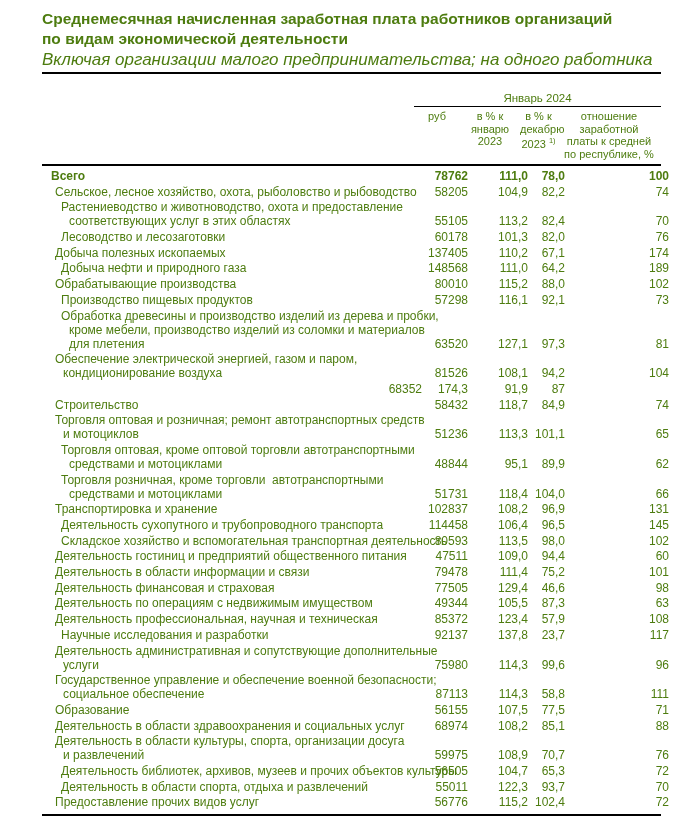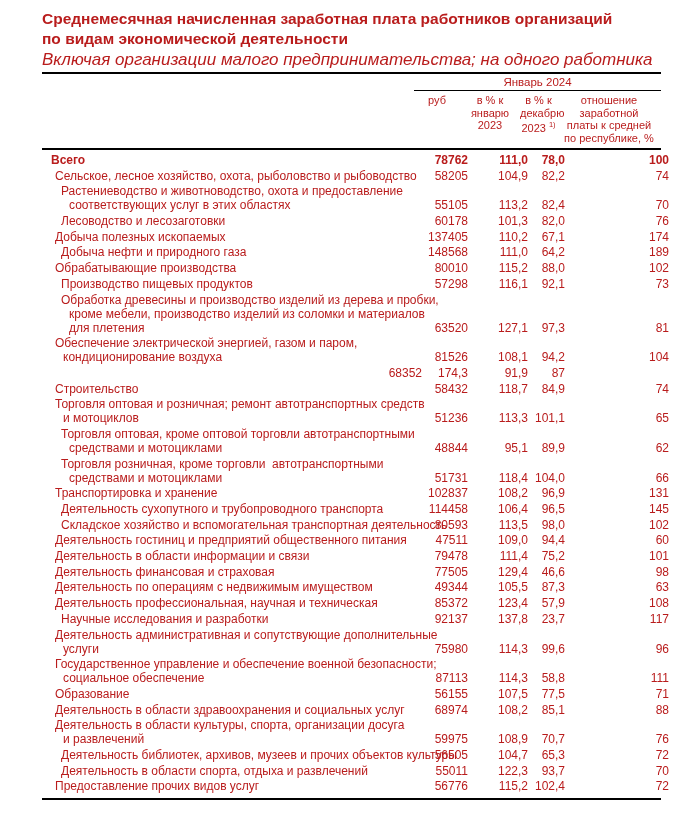--- a/index.html
+++ b/index.html
@@ -3,21 +3,21 @@
 <meta charset="utf-8">
 <style>
   html,body { margin:0; padding:0; background:#fff; }
   .page {
     position: relative;
     width: 680px;
     height: 819px;
     box-sizing: border-box;
     padding: 9px 19px 0 42px;
     background: #fff;
-    color: #b91c1c;
+    color: #4d7c0f;
     font-family: "Liberation Sans", sans-serif;
     overflow: hidden;
   }
   .title {
     margin: 0;
     font-size: 15.5px;
     font-weight: bold;
     line-height: 20px;
     white-space: pre-line;
   }
@@ -32,20 +32,21 @@
   .period-row {
     display: grid;
     grid-template-columns: 372px 247px;
   }
   .period-cell {
     text-align: center;
     font-size: 11.5px;
     line-height: 14px;
     padding: 1px 0 1px 0;
     border-bottom: 1px solid #000;
+    margin-top: 16px;
   }
   .cols-row {
     display: grid;
     grid-template-columns: 372px 46px 60px 37px 104px;
     padding: 3px 0 4px 0;
   }
   .col-h {
     text-align: center;
     font-size: 11px;
     line-height: 12.5px;

